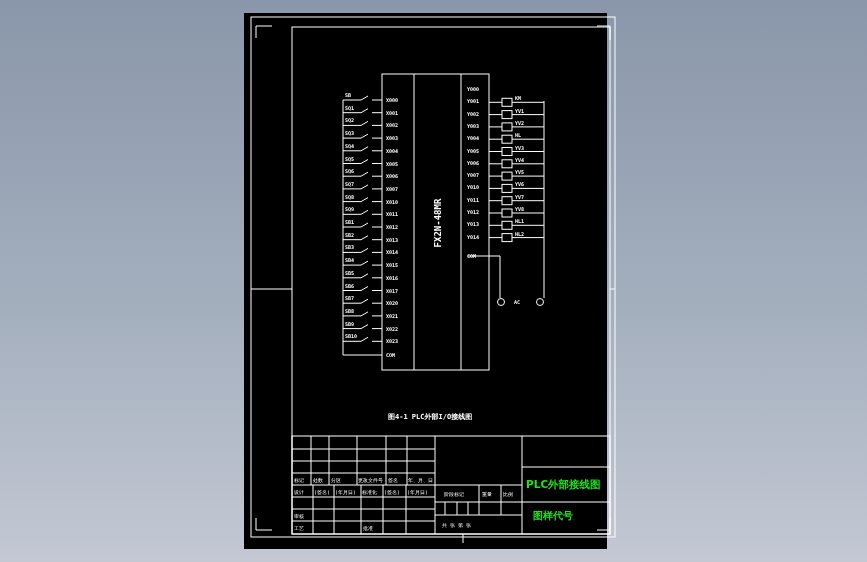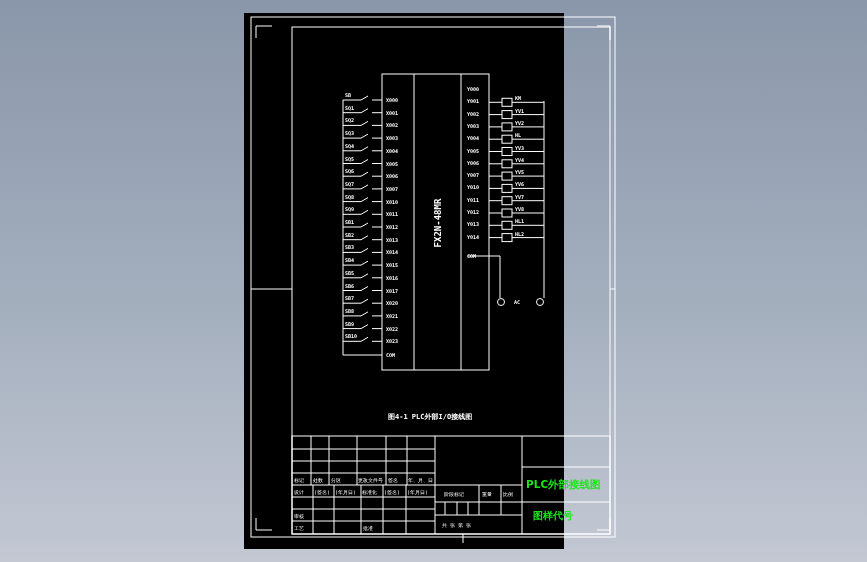--- a/index.html
+++ b/index.html
@@ -1,19 +1,19 @@
 <!DOCTYPE html>
 <html><head>
 <meta charset="utf-8">
 <style>
   html,body{margin:0;padding:0;}
   body{width:867px;height:562px;overflow:hidden;
     background:linear-gradient(180deg,#8a97aa 0%,#a4afbe 55%,#c3c8d3 100%);
     font-family:"DejaVu Sans Mono",monospace;position:relative;}
-  #sheet{position:absolute;left:244px;top:13px;width:320px;height:536px;background:#000;}
+  #sheet{position:absolute;left:244px;top:13px;width:363px;height:536px;background:#000;}
   svg{position:absolute;left:0;top:0;}
   svg text{font-family:"DejaVu Sans Mono",monospace;fill:#fff;}
   .w{stroke:#fff;fill:none;stroke-width:1;}
   .lbl{font-size:5px;font-weight:bold;}
   .tb{font-size:5px;}
   .green{fill:#19e619 !important;font-weight:bold;font-family:"DejaVu Sans",sans-serif;}
 </style>
 </head>
 <body>
 

